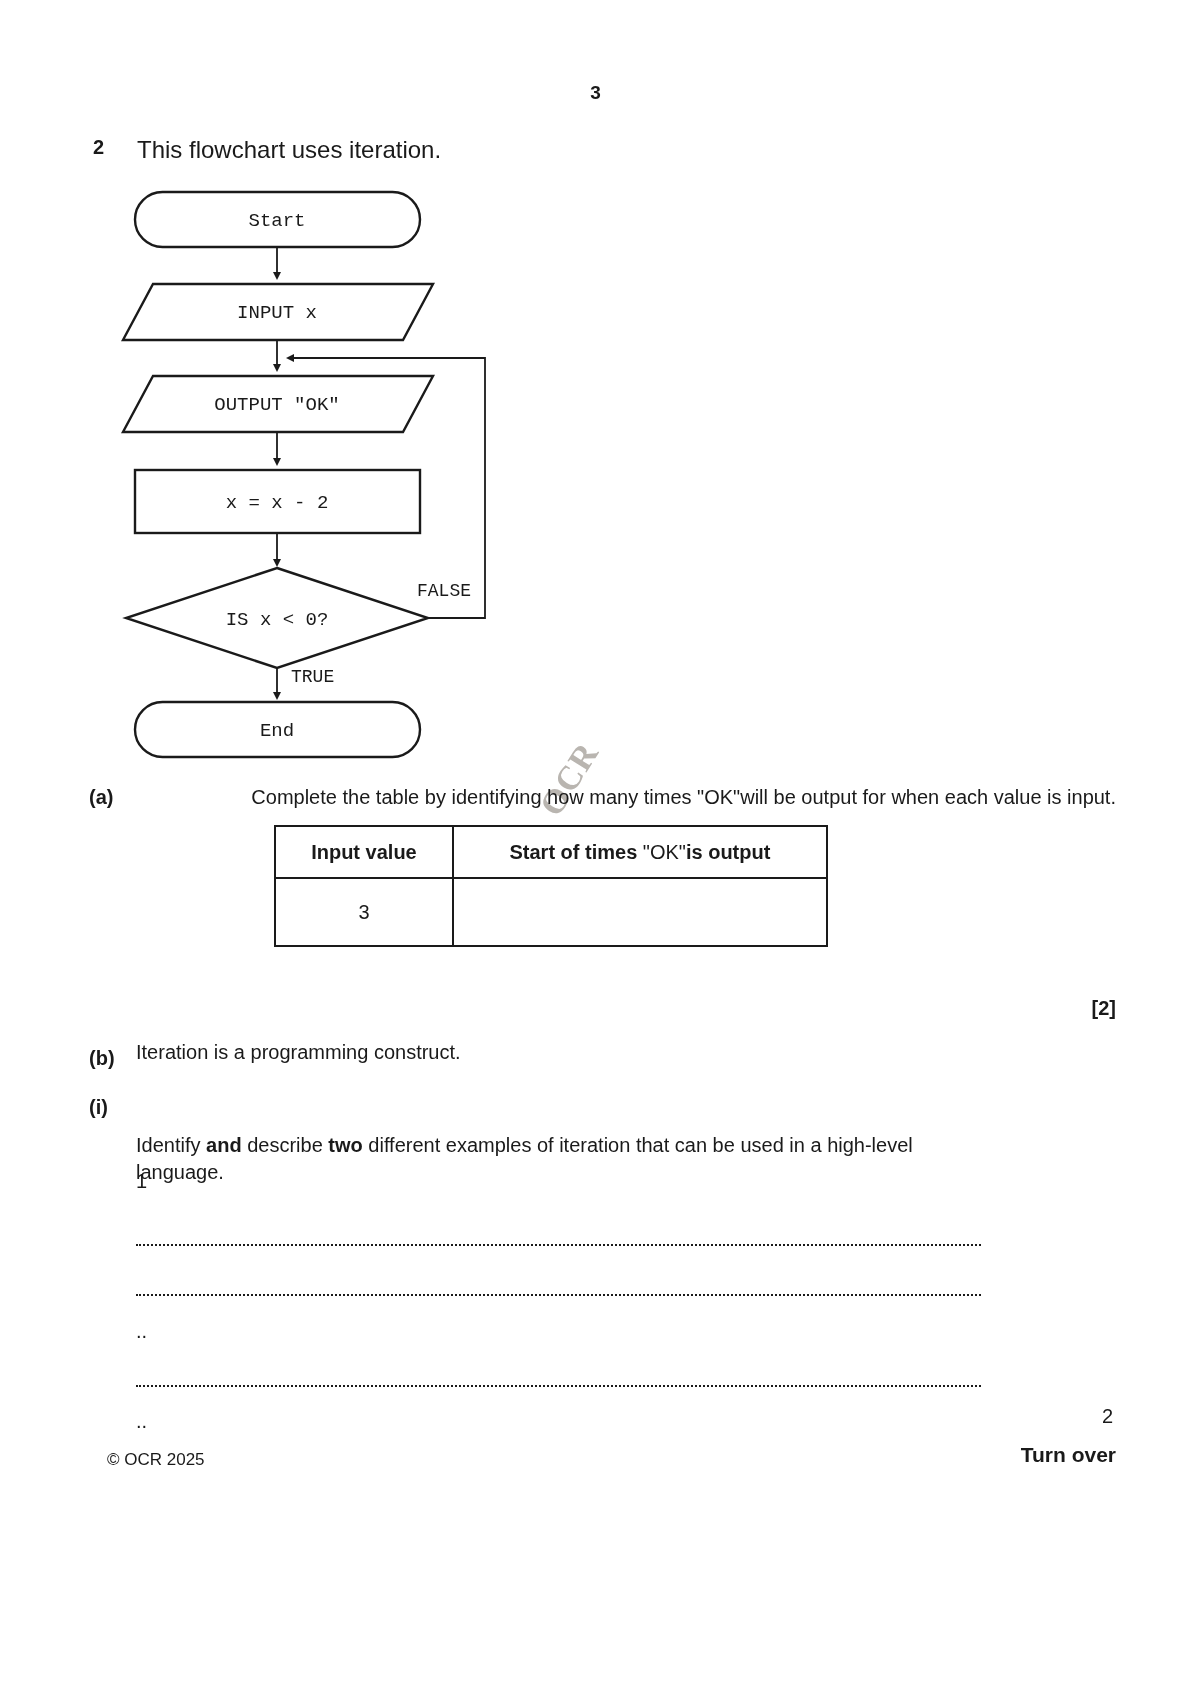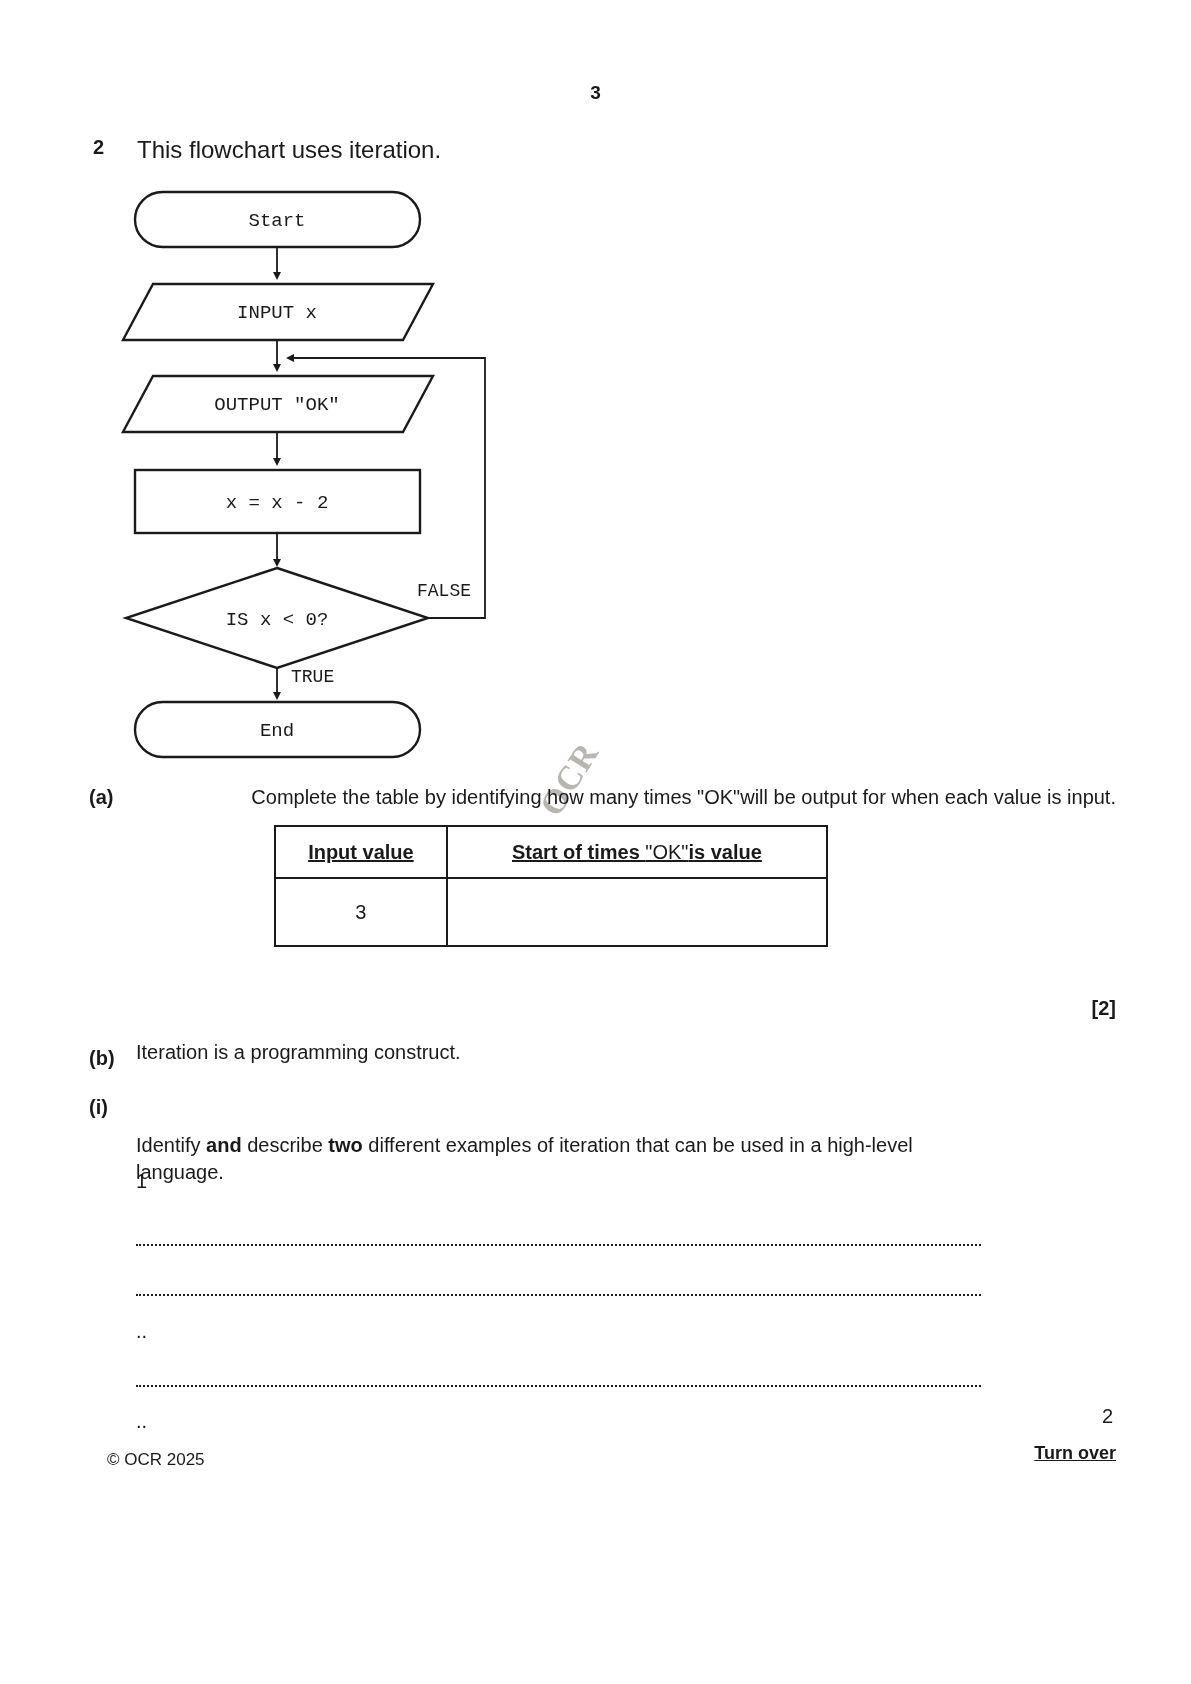--- a/index.html
+++ b/index.html
@@ -114,22 +114,21 @@
   }
   .answer-table th,
   .answer-table td {
     border: 2px solid #1a1a1a;
     text-align: center;
     font-size: 20px;
   }
   .answer-table th {
     font-weight: bold;
     height: 42px;
-    padding: 4px 12px;
-    text-decoration: underline;
+    padding: 4px 18px;
   }
   .answer-table td {
     height: 58px;
     padding: 4px 6px;
   }
   .col-input  { width: 158px; }
   .col-output { width: 392px; }
   .nb { font-weight: normal; }
 
   .marks {
@@ -167,23 +166,22 @@
   .footer-copy {
     position: absolute;
     left: 107px;
     top: 1450px;
     font-size: 17px;
   }
   .footer-turnover {
     position: absolute;
     right: 75px;
     top: 1443px;
-    font-size: 18px;
-    font-weight: bold;
-    text-decoration: underline;
+    font-size: 21px;
+    font-weight: bold;
   }
   .footer-page {
     position: absolute;
     right: 78px;
     top: 1405px;
     font-size: 20px;
   }
 </style>
 </head>
 <body>
@@ -239,21 +237,21 @@
 
   <div class="watermark">OCR</div>
 
   <div class="part-label a-label">(a)</div>
   <div class="part-text a-text">Complete the table by identifying how many times "OK"will be output for when each value is input.</div>
 
   <table class="answer-table">
     <thead>
       <tr>
         <th class="col-input">Input value</th>
-        <th class="col-output"><span>Start of times </span><span class="nb">"OK"</span><span>is value</span></th>
+        <th class="col-output"><span>Start of times </span><span class="nb">"OK"</span><span>is output</span></th>
       </tr>
     </thead>
     <tbody>
       <tr>
         <td>3</td>
         <td></td>
       </tr>
     </tbody>
   </table>
 

